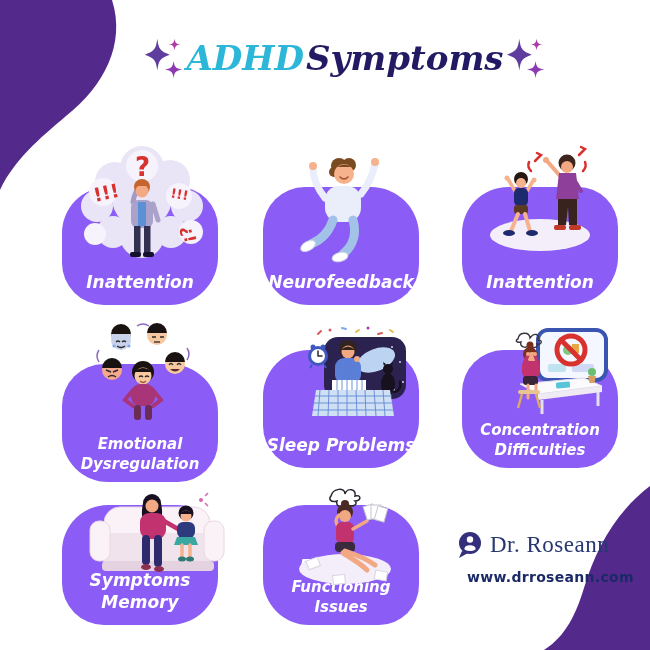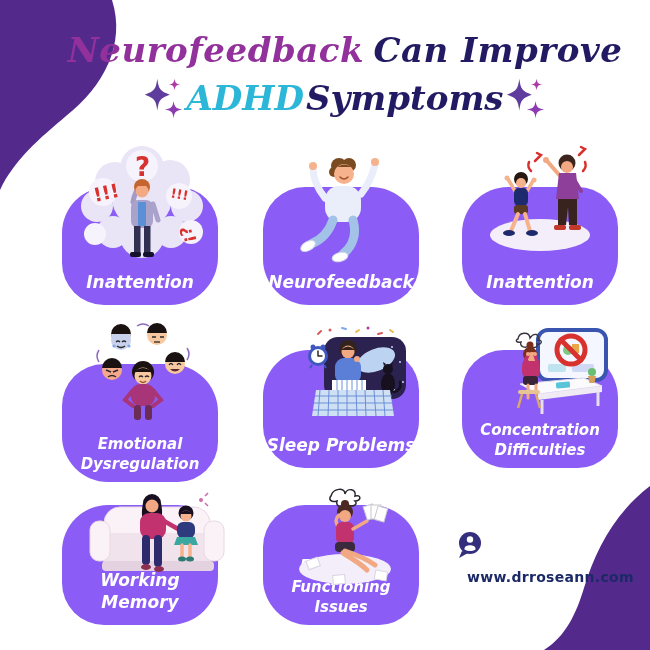--- a/index.html
+++ b/index.html
@@ -37,23 +37,20 @@
 <body>
 
 <div id="stage">
 
   <svg class="abs" style="left:0;top:0;" width="650" height="650" viewBox="0 0 650 650" aria-hidden="true">
     <path fill="#54298c" d="M0,0 L112,0 C126,44 104,86 66,116 C40,138 14,160 0,190 Z"></path>
     <path fill="#54298c" d="M650,486 C616,512 596,548 584,588 C576,614 566,636 544,650 L650,650 Z"></path>
   </svg>
 
   <div id="header">
-    <div class="title-line1">
-      <span class="t-accent">Neurofeedback</span><span class="t-navy">Can Improve</span>
-    </div>
     <div class="title-line2">
       <svg width="40" height="46" viewBox="0 0 40 48">
         <path fill="#5f3d9e" d="M13,4 C14.5,15 16,17 26,20.5 C16,24 14.5,26 13,37 C11.5,26 10,24 0,20.5 C10,17 11.5,15 13,4 Z"></path>
         <path fill="#b03aa5" d="M31,4 C31.8,8.5 32.5,9.3 37,10 C32.5,10.7 31.8,11.5 31,16 C30.2,11.5 29.5,10.7 25,10 C29.5,9.3 30.2,8.5 31,4 Z"></path>
         <path fill="#8d3bb0" d="M30,27 C31,33.5 32,34.5 39,36 C32,37.5 31,38.5 30,45 C29,38.5 28,37.5 21,36 C28,34.5 29,33.5 30,27 Z"></path>
       </svg>
       <span class="t-cyan">ADHD</span>
       <span class="t-navy2">Symptoms</span>
       <svg width="40" height="46" viewBox="0 0 40 48">
         <path fill="#5f3d9e" d="M13,4 C14.5,15 16,17 26,20.5 C16,24 14.5,26 13,37 C11.5,26 10,24 0,20.5 C10,17 11.5,15 13,4 Z"></path>
@@ -75,21 +72,21 @@
   <div class="card alt" style="left:62px;top:364px;">
     <div class="card-label two-line">Emotional Dysregulation</div>
   </div>
   <div class="card" style="left:263px;top:350px;">
     <div class="card-label">Sleep Problems</div>
   </div>
   <div class="card alt" style="left:462px;top:350px;">
     <div class="card-label two-line">Concentration Difficulties</div>
   </div>
   <div class="card" style="left:62px;top:505px;height:120px;">
-    <div class="card-label">Working Memory</div>
+    <div class="card-label">Symptoms Memory</div>
   </div>
   <div class="card alt" style="left:263px;top:505px;height:120px;">
     <div class="card-label two-line">Executive Functioning Issues</div>
   </div>
 
   <svg class="abs" style="left:75px;top:140px;" width="135" height="135" viewBox="0 0 135 135">
     <g fill="#e9e4f6">
       <circle cx="40" cy="42" r="20"></circle>
         <circle cx="67" cy="28" r="22"></circle>
         <circle cx="95" cy="40" r="20"></circle>
@@ -377,17 +374,18 @@
   </svg>
 
   <div id="footer">
     <div class="brand-row">
       <svg width="27" height="28" viewBox="0 0 27 28">
         <circle cx="14" cy="12" r="11" fill="#332f7d"></circle>
         <path d="M6,20 L3,27 L12,22 Z" fill="#332f7d"></path>
         <circle cx="14" cy="8.5" r="3.2" fill="#ffffff"></circle>
         <path d="M8.5,17.5 C8.5,13 19.5,13 19.5,17.5 L19.5,18.5 C16,20.5 12,20.5 8.5,18.5 Z" fill="#ffffff"></path>
       </svg>
+      <span class="brand-name">Dr. Roseann</span>
     </div>
     <div class="site-url">www.drroseann.com</div>
   </div>
 
 </div>
 
 </body></html>

